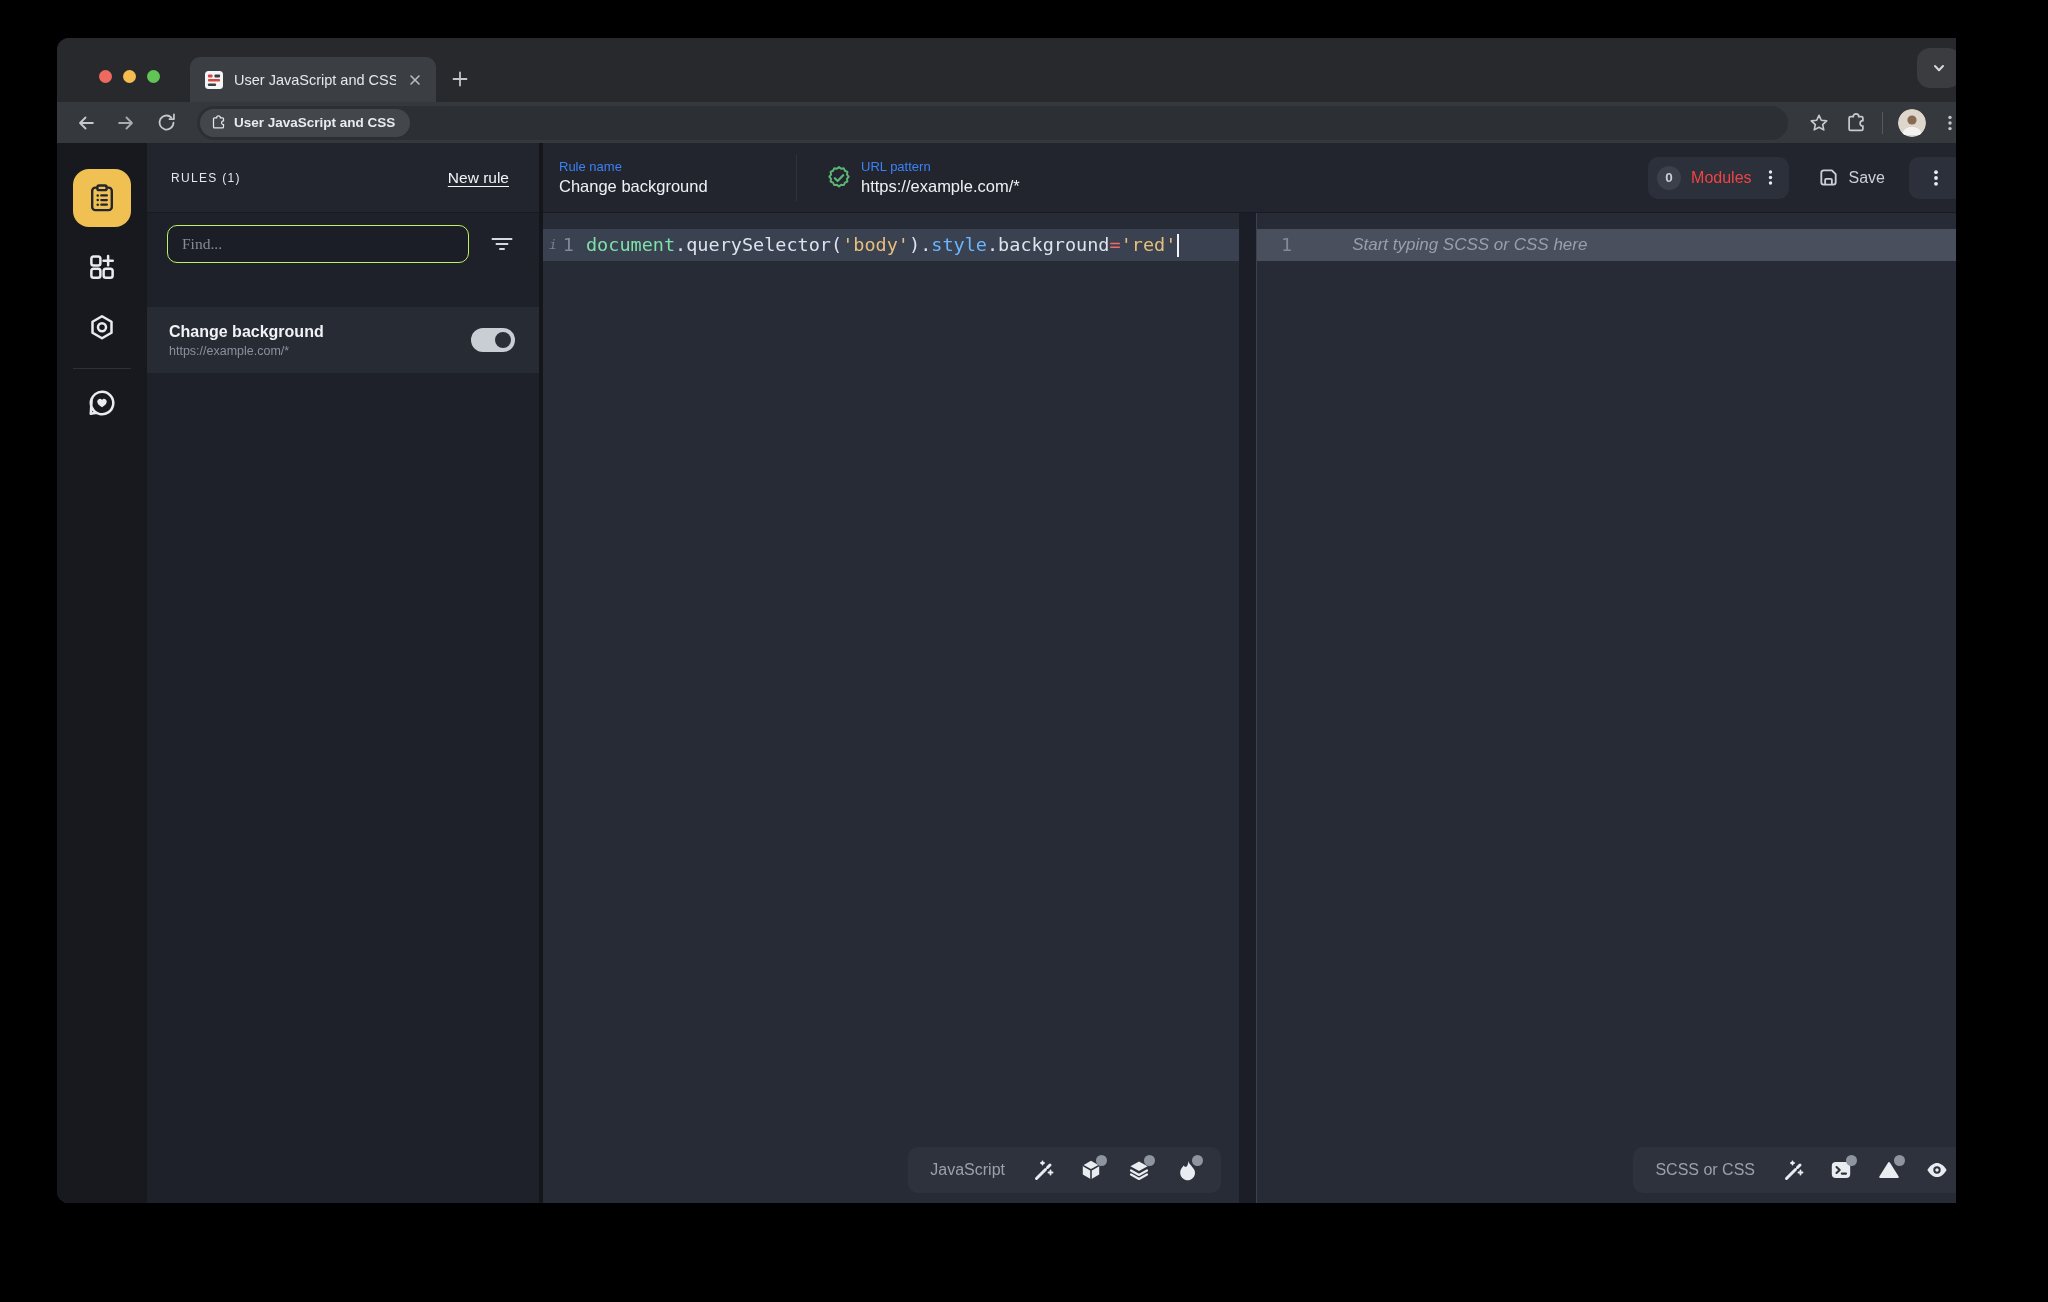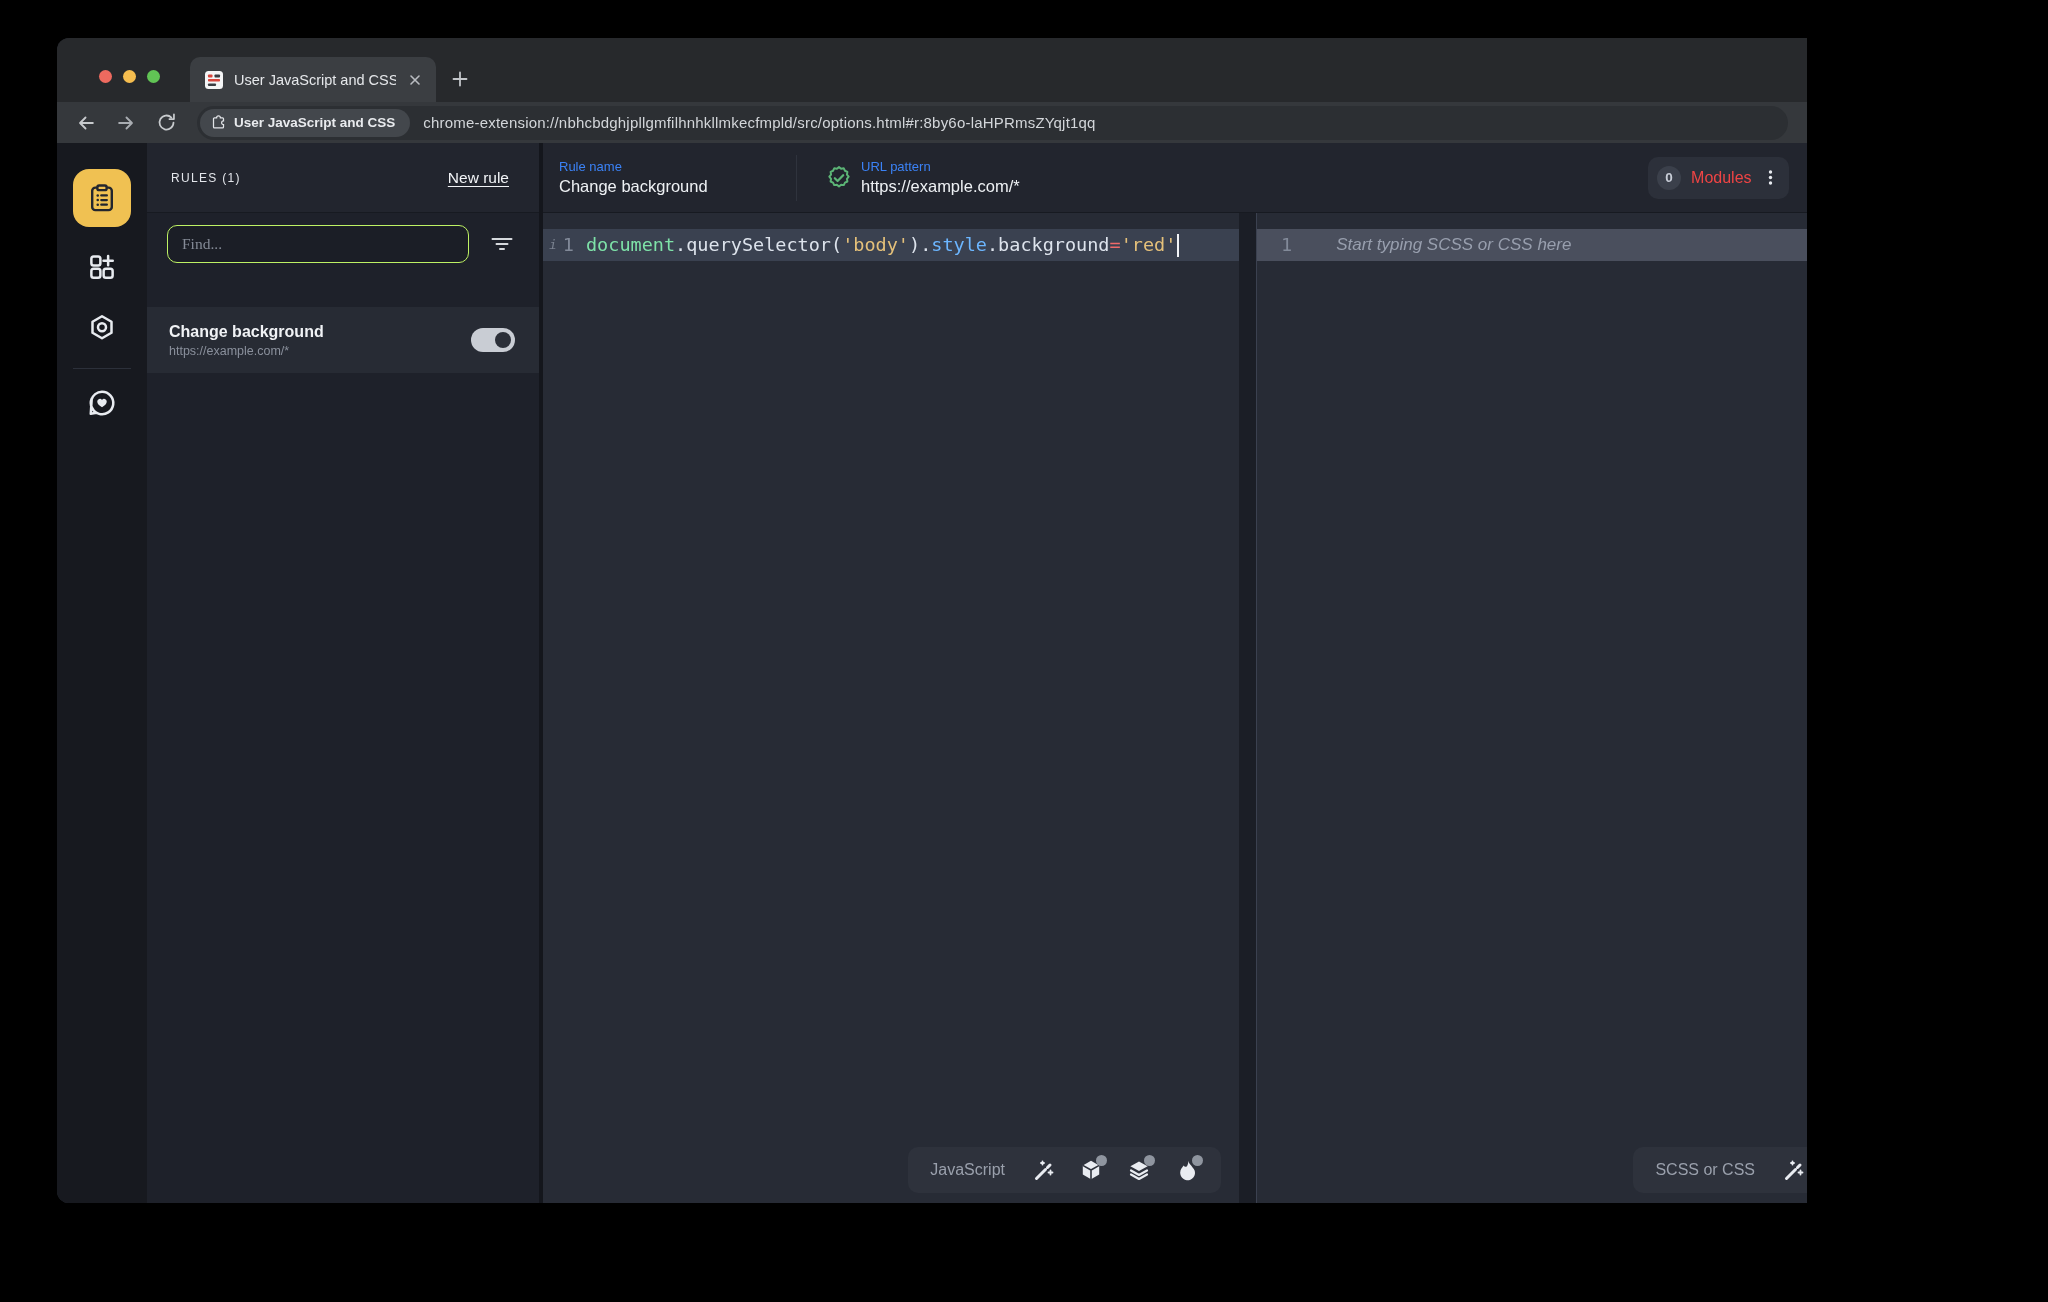--- a/index.html
+++ b/index.html
@@ -1,18 +1,18 @@
 <!DOCTYPE html>
 <html style="--accent-yellow: #f0c152; --seal-green: #5cb576; --tok-green: #7ee2a8; --tok-yellow: #e4c07a; --tok-blue: #6cb6ff; --tok-red: #f06a6a; --tok-fg: #dde3ec; --toggle-track: #c9cdd4;"><head>
 <meta charset="utf-8">
 <style>
   * { margin:0; padding:0; box-sizing:border-box; }
   html,body { background:#000; }
   body { font-family:"Liberation Sans", sans-serif; -webkit-font-smoothing:antialiased; }
-  .stage { position:relative; width:1807px; height:1302px; background:#000; overflow:hidden; }
+  .stage { position:relative; width:1956px; height:1302px; background:#000; overflow:hidden; }
 
   .window { position:absolute; left:57px; top:38px; width:1918px; height:1165px;
             border-radius:12px; overflow:hidden; background:#21242c;
             box-shadow:0 24px 70px rgba(0,0,0,.65); display:flex; flex-direction:column; }
 
   
   .tabstrip { height:64px; background:#27292c; flex:none; display:flex; align-items:flex-end; position:relative; }
   .traffic { display:flex; gap:11px; margin:0 0 19px 42px; }
   .light { width:13px; height:13px; border-radius:50%; }
   .light.red { background:#ee6a5f; } .light.yellow { background:#f5bd4f; } .light.green { background:#61c455; }
@@ -93,21 +93,21 @@
   .code-line { height:32px; display:flex; align-items:center; font-size:18.5px; line-height:32px; white-space:pre; }
   .pane-js .code-line { background:#3a4150; padding-left:6px; }
   .pane-css .code-line { background:#4a4f5d; padding-left:24px; }
   .gmark { color:#7a8290; font-size:13px; font-style:italic; }
   .gnum { color:#828a99; margin-left:6px; }
   .pane-css .gnum { margin-left:0; }
   .code-text { margin-left:12px; color:var(--tok-fg); }
   .tok-green { color:var(--tok-green); } .tok-yellow { color:var(--tok-yellow); }
   .tok-blue { color:var(--tok-blue); } .tok-red { color:var(--tok-red); } .tok-fg { color:var(--tok-fg); }
   .cursor { display:inline-block; width:2px; height:23px; background:#f2f4f8; vertical-align:-4px; margin-left:1px; }
-  .css-placeholder { margin-left:44px; color:#989fae; font-size:17px; font-style:italic; font-family:"Liberation Sans", sans-serif; }
+  .css-placeholder { margin-left:60px; color:#989fae; font-size:17px; font-style:italic; font-family:"Liberation Sans", sans-serif; }
 
   .footer-chip { position:absolute; bottom:10px; height:46px; background:#2e323c; border-radius:10px;
                  display:flex; align-items:center; gap:24px; padding:0 22px; font-family:"Liberation Sans", sans-serif; }
   .pane-js .footer-chip { right:18px; }
   .pane-css .footer-chip { right:4px; }
   .ft-label { color:#9aa0ac; font-size:16px; margin-right:2px; }
   .icon-wrap { position:relative; width:24px; height:24px; display:flex; align-items:center; justify-content:center; cursor:pointer; }
   .icon-wrap .dot { position:absolute; top:-3px; right:-4px; width:11px; height:11px; border-radius:50%; background:#8f959f; }
 
   svg { display:block; }
@@ -170,21 +170,20 @@
             <path d="M20.5 2.8 V8 H15.3" stroke="#c7cacd" stroke-width="2" fill="none" stroke-linecap="round" stroke-linejoin="round"></path>
           </svg>
       </div>
       <div class="addr">
         <div class="site-chip">
           <svg width="15" height="15" viewBox="0 0 24 24">
               <path d="M9 4.5 a3 3 0 0 1 6 0 h3.5 a1.5 1.5 0 0 1 1.5 1.5 v3.5 a3 3 0 0 0 0 6 v3.5 a1.5 1.5 0 0 1 -1.5 1.5 h-13 a1.5 1.5 0 0 1 -1.5 -1.5 v-13 a1.5 1.5 0 0 1 1.5 -1.5 Z" fill="none" stroke="#e2e4e8" stroke-width="2"></path>
             </svg>
           <span class="site-chip-label">User JavaScript and CSS</span>
         </div>
-        <span class="url">chrome-extension://nbhcbdghjpllgmfilhnhkllmkecfmpld/src/options.html#r:8by6o-laHPRmsZYqjt1qq</span>
       </div>
       <div class="tb-right">
         <span>
           <svg width="22" height="22" viewBox="0 0 24 24">
               <path d="M12 3.6 L14.5 9 L20.4 9.7 L16 13.7 L17.2 19.5 L12 16.6 L6.8 19.5 L8 13.7 L3.6 9.7 L9.5 9 Z" fill="none" stroke="#c7cacd" stroke-width="1.8" stroke-linejoin="round"></path>
             </svg>
         </span>
         <span>
           <svg width="22" height="22" viewBox="0 0 24 24">
               <path d="M9 5 a3 3 0 0 1 6 0 h3 a1.5 1.5 0 0 1 1.5 1.5 v3 a3 3 0 0 0 0 6 v3 a1.5 1.5 0 0 1 -1.5 1.5 h-12 a1.5 1.5 0 0 1 -1.5 -1.5 v-12 a1.5 1.5 0 0 1 1.5 -1.5 Z" fill="none" stroke="#c7cacd" stroke-width="1.9"></path>

